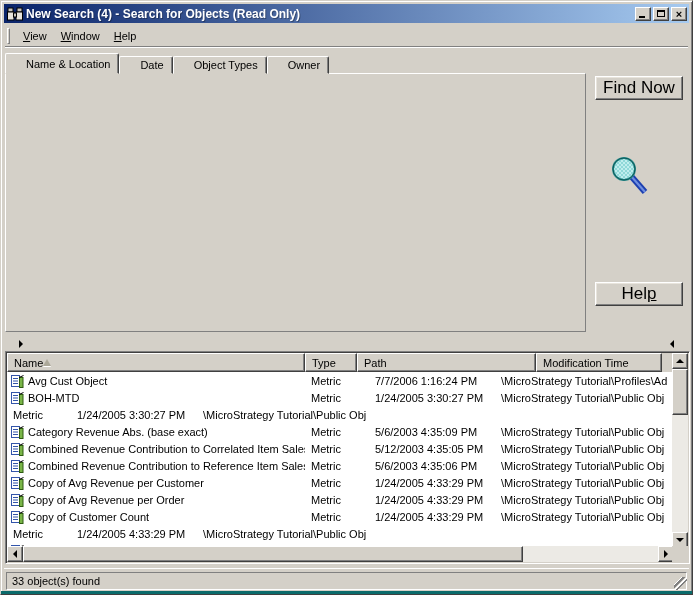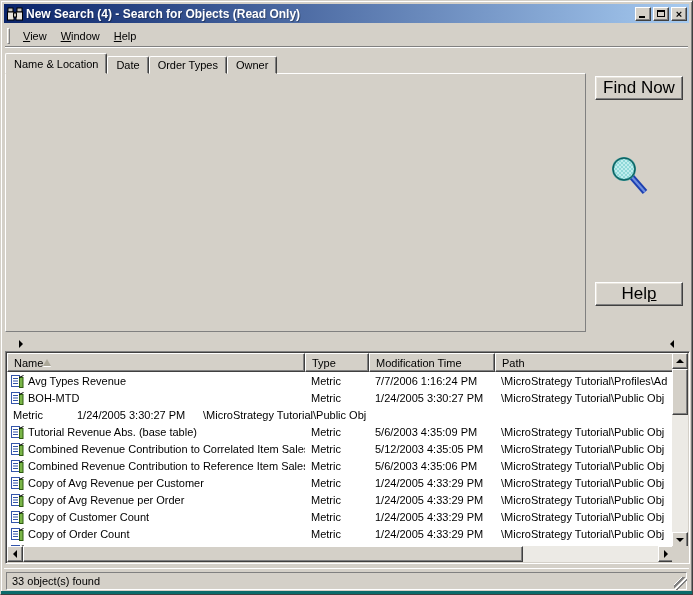--- a/index.html
+++ b/index.html
@@ -30,21 +30,21 @@
     display:flex;align-items:center;border-bottom:1px solid #808080;
     box-shadow:0 1px 0 #ffffff;}
   .menu-grip{width:3px;height:16px;margin:0 6px 0 2px;background:#d4d0c8;
     border:1px solid;border-color:#fff #808080 #808080 #fff;}
   .menu-item{padding:2px 7px;cursor:default;}
   u{text-decoration:underline;}
   
   .tabstrip{position:absolute;left:4px;top:52px;height:21px;display:flex;align-items:flex-end;z-index:3;}
   .tab{background:#d4d0c8;border:1px solid;border-color:#fff #404040 #d4d0c8 #fff;
     box-shadow:inset -1px 0 0 #808080;border-radius:2px 2px 0 0;
-    padding:2px 8px 3px 8px;height:18px;margin-right:0;position:relative;}
+    padding:2px 8px 3px 20px;height:18px;margin-right:0;position:relative;}
   .tab.active{height:21px;padding-top:4px;z-index:4;border-bottom:1px solid #d4d0c8;}
   
   .panel{position:absolute;left:4px;top:72px;width:581px;height:259px;background:#d4d0c8;
     border:1px solid;border-color:#fff #808080 #808080 #fff;z-index:2;}
   .flabel{position:absolute;white-space:nowrap;}
   .field{position:absolute;background:#fff;border:1px solid;
     border-color:#808080 #fff #fff #808080;
     box-shadow:inset 1px 1px 0 #404040, inset -1px -1px 0 #d4d0c8;
     font-size:11px;padding:2px 4px;color:#000;}
   .combo-btn{position:absolute;right:2px;top:2px;bottom:2px;width:16px;background:#d4d0c8;
@@ -137,21 +137,21 @@
   <div class="menubar">
     <span class="menu-grip"></span>
     <span class="menu-item"><u>V</u>iew</span>
     <span class="menu-item"><u>W</u>indow</span>
     <span class="menu-item"><u>H</u>elp</span>
   </div>
 
   <div class="tabstrip">
     <span class="tab active">Name &amp; Location</span>
     <span class="tab">Date</span>
-    <span class="tab">Order Types</span>
+    <span class="tab">Object Types</span>
     <span class="tab">Owner</span>
   </div>
 
   <div class="panel"></div>
 
   <span class="flabel" style="left:18px;top:102px;"><u>N</u>amed:</span>
   <div class="field" style="left:115px;top:99px;width:450px;height:21px;">
     <span></span>
     <span class="combo-btn">
         <span class="arrow-down"></span>
@@ -197,43 +197,43 @@
     <span class="split-arrow arrow-right" style="left:14px;"></span>
     <span class="split-arrow arrow-left" style="right:14px;"></span>
   </div>
 
   <div class="listview">
     <div class="lv-header">
       <span class="hcell" style="width:298px;">
         <span>Name</span>
         <span class="sort-asc"></span>
       </span>
-      <span class="hcell" style="width:64px;">
+      <span class="hcell" style="width:52px;">
           <span>Type</span>
+        </span>
+      <span class="hcell" style="width:179px;">
+          <span>Path</span>
         </span>
       <span class="hcell" style="width:126px;">
           <span>Modification Time</span>
         </span>
-      <span class="hcell" style="width:179px;">
-          <span>Path</span>
-        </span>
     </div>
 
     <div class="lv-rows">
         <div class="lv-row">
           <span class="cell c-name">
             <svg class="mi" width="13" height="14" viewBox="0 0 13 14">
               <rect x="0.5" y="1.5" width="8" height="11" fill="#ffffff" stroke="#3355aa"></rect>
               <line x1="2" y1="4.5" x2="7" y2="4.5" stroke="#3355aa"></line>
               <line x1="2" y1="7" x2="7" y2="7" stroke="#3355aa"></line>
               <line x1="2" y1="9.5" x2="7" y2="9.5" stroke="#3355aa"></line>
               <rect x="8.5" y="3.5" width="3.5" height="10" fill="#7ab648" stroke="#2d5a10"></rect>
               <line x1="8" y1="3.5" x2="12.5" y2="1.5" stroke="#000"></line>
             </svg>
-            <span>Avg Types Revenue</span>
+            <span>Avg Cust Object</span>
           </span>
           <span class="cell c-type">Metric</span>
           <span class="cell c-time">7/7/2006 1:16:24 PM</span>
           <span class="cell c-path">\MicroStrategy Tutorial\Profiles\Ad</span>
         </div>
         <div class="lv-row">
           <span class="cell c-name">
             <svg class="mi" width="13" height="14" viewBox="0 0 13 14">
               <rect x="0.5" y="1.5" width="8" height="11" fill="#ffffff" stroke="#3355aa"></rect>
               <line x1="2" y1="4.5" x2="7" y2="4.5" stroke="#3355aa"></line>
@@ -256,21 +256,21 @@
         <div class="lv-row">
           <span class="cell c-name">
             <svg class="mi" width="13" height="14" viewBox="0 0 13 14">
               <rect x="0.5" y="1.5" width="8" height="11" fill="#ffffff" stroke="#3355aa"></rect>
               <line x1="2" y1="4.5" x2="7" y2="4.5" stroke="#3355aa"></line>
               <line x1="2" y1="7" x2="7" y2="7" stroke="#3355aa"></line>
               <line x1="2" y1="9.5" x2="7" y2="9.5" stroke="#3355aa"></line>
               <rect x="8.5" y="3.5" width="3.5" height="10" fill="#7ab648" stroke="#2d5a10"></rect>
               <line x1="8" y1="3.5" x2="12.5" y2="1.5" stroke="#000"></line>
             </svg>
-            <span>Tutorial Revenue Abs. (base table)</span>
+            <span>Category Revenue Abs. (base exact)</span>
           </span>
           <span class="cell c-type">Metric</span>
           <span class="cell c-time">5/6/2003 4:35:09 PM</span>
           <span class="cell c-path">\MicroStrategy Tutorial\Public Obj</span>
         </div>
         <div class="lv-row">
           <span class="cell c-name">
             <svg class="mi" width="13" height="14" viewBox="0 0 13 14">
               <rect x="0.5" y="1.5" width="8" height="11" fill="#ffffff" stroke="#3355aa"></rect>
               <line x1="2" y1="4.5" x2="7" y2="4.5" stroke="#3355aa"></line>
@@ -343,31 +343,20 @@
               <rect x="8.5" y="3.5" width="3.5" height="10" fill="#7ab648" stroke="#2d5a10"></rect>
               <line x1="8" y1="3.5" x2="12.5" y2="1.5" stroke="#000"></line>
             </svg>
             <span>Copy of Customer Count</span>
           </span>
           <span class="cell c-type">Metric</span>
           <span class="cell c-time">1/24/2005 4:33:29 PM</span>
           <span class="cell c-path">\MicroStrategy Tutorial\Public Obj</span>
         </div>
         <div class="lv-row">
-          <span class="cell c-name">
-            <svg class="mi" width="13" height="14" viewBox="0 0 13 14">
-              <rect x="0.5" y="1.5" width="8" height="11" fill="#ffffff" stroke="#3355aa"></rect>
-              <line x1="2" y1="4.5" x2="7" y2="4.5" stroke="#3355aa"></line>
-              <line x1="2" y1="7" x2="7" y2="7" stroke="#3355aa"></line>
-              <line x1="2" y1="9.5" x2="7" y2="9.5" stroke="#3355aa"></line>
-              <rect x="8.5" y="3.5" width="3.5" height="10" fill="#7ab648" stroke="#2d5a10"></rect>
-              <line x1="8" y1="3.5" x2="12.5" y2="1.5" stroke="#000"></line>
-            </svg>
-            <span>Copy of Order Count</span>
-          </span>
           <span class="cell c-type">Metric</span>
           <span class="cell c-time">1/24/2005 4:33:29 PM</span>
           <span class="cell c-path">\MicroStrategy Tutorial\Public Obj</span>
         </div>
         <div class="lv-row">
           <span class="cell c-name">
             <svg class="mi" width="13" height="14" viewBox="0 0 13 14">
               <rect x="0.5" y="1.5" width="8" height="11" fill="#ffffff" stroke="#3355aa"></rect>
               <line x1="2" y1="4.5" x2="7" y2="4.5" stroke="#3355aa"></line>
               <line x1="2" y1="7" x2="7" y2="7" stroke="#3355aa"></line>

